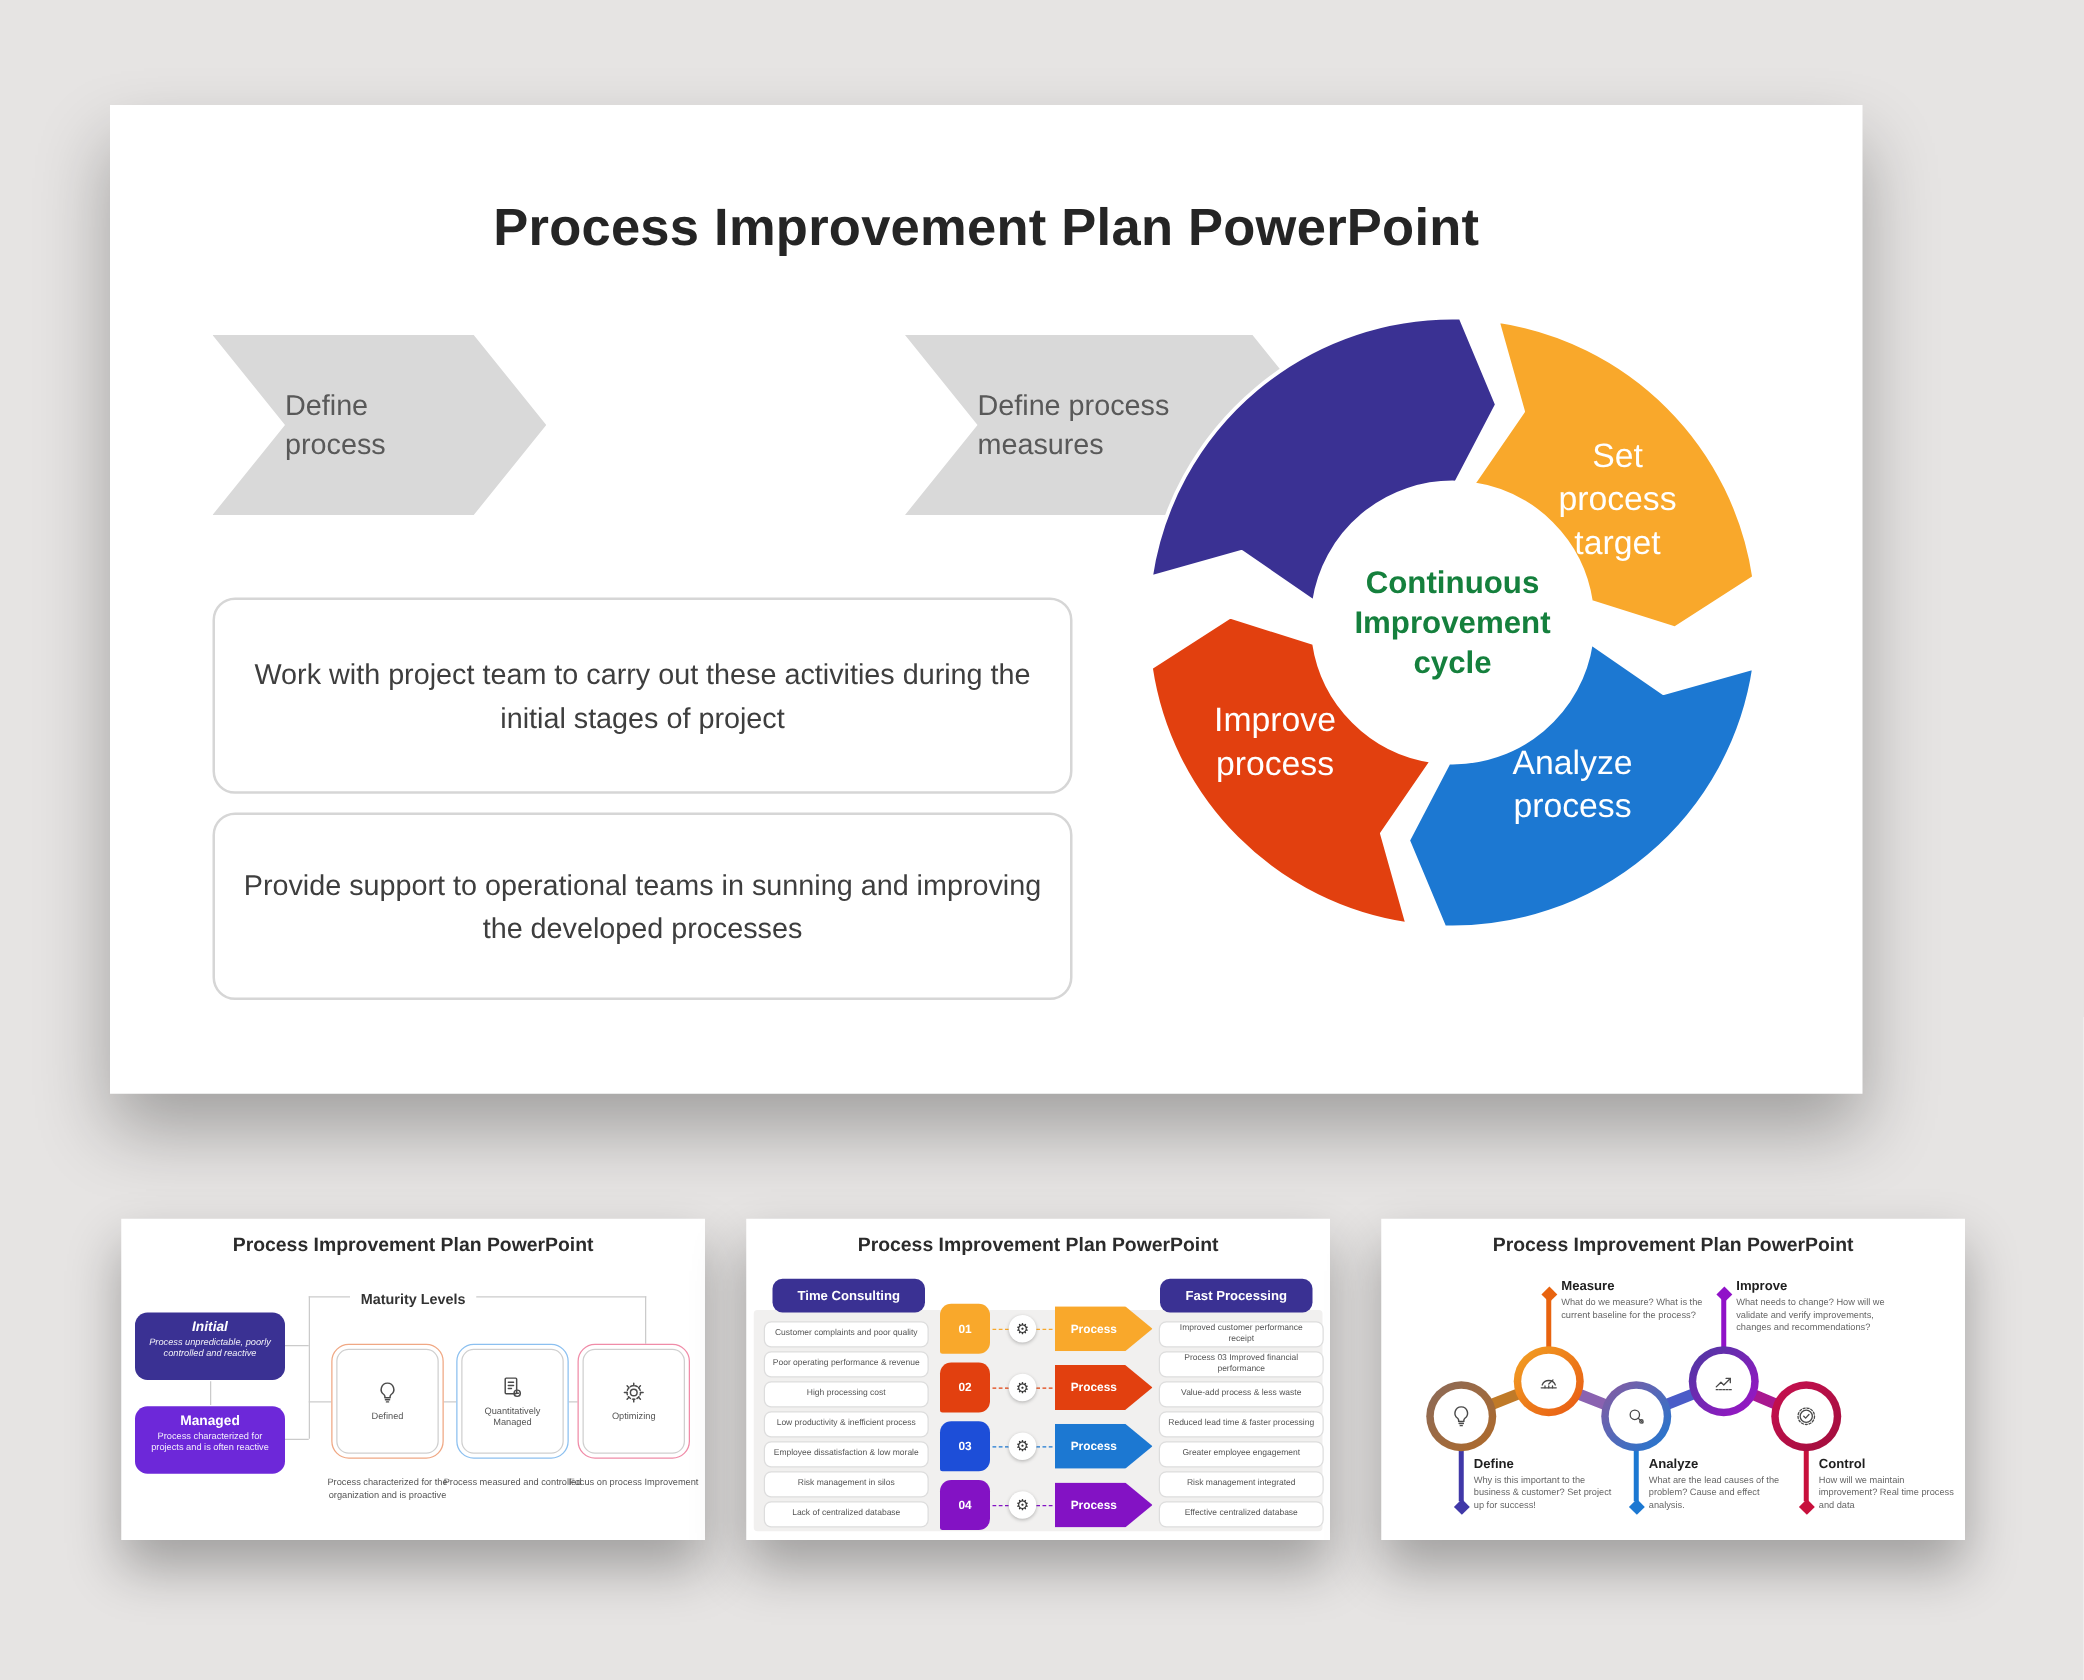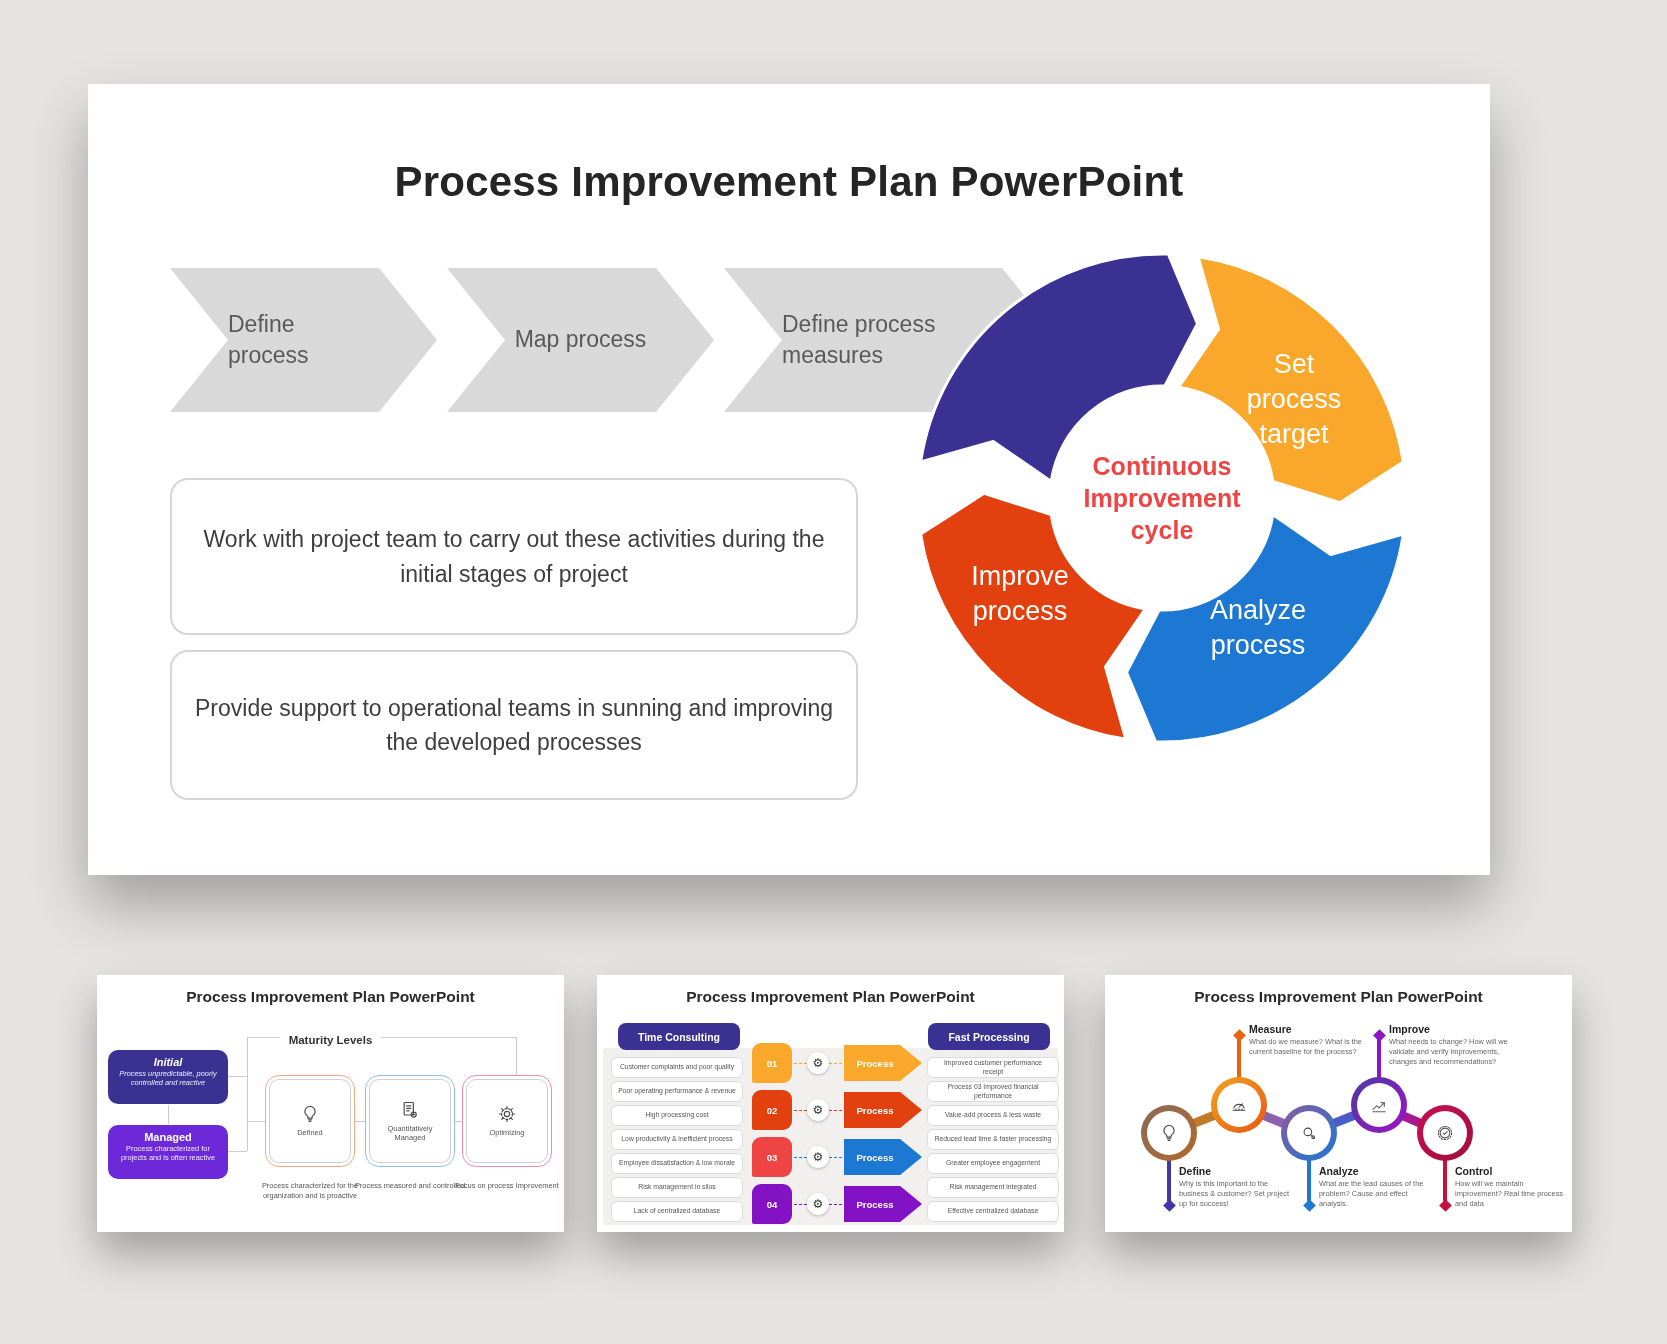--- a/index.html
+++ b/index.html
@@ -23,21 +23,21 @@
   .note{position:absolute;left:82px;width:688px;border:2px solid #D6D6D6;border-radius:18px;
         background:#fff;display:flex;align-items:center;justify-content:center;text-align:center;
         font-size:23px;color:#3E3E3E;line-height:1.5;padding:0 16px;box-sizing:border-box;z-index:1;}
   #note1{top:394px;height:157px;} #note2{top:566px;height:150px;}
 
   .cycle{position:absolute;left:804px;top:144px;width:540px;height:540px;z-index:5;}
   .cycle svg{position:absolute;left:0;top:0;}
   .cycle-label{position:absolute;transform:translate(-50%,-50%);color:#fff;font-size:27px;
                line-height:1.3;text-align:center;}
   .cycle-center{position:absolute;left:270px;top:270px;transform:translate(-50%,-50%);
-                width:210px;text-align:center;font-size:25px;font-weight:bold;color:#ef4444;
+                width:210px;text-align:center;font-size:25px;font-weight:bold;color:#15803d;
                 line-height:1.28;}
 
   
   .thumb{position:absolute;top:975px;width:467px;height:257px;background:#fff;
          box-shadow:0 22px 40px rgba(0,0,0,.30);}
   #thumb1{left:97px;} #thumb2{left:597px;} #thumb3{left:1105px;}
   .thumb-title{position:absolute;top:13px;left:0;right:0;text-align:center;
                font-size:15.5px;font-weight:800;color:#2B2B2B;}
   .ic svg{display:block;fill:none;stroke:#4a4a4a;stroke-width:1.4;
           stroke-linecap:round;stroke-linejoin:round;}
@@ -98,23 +98,20 @@
 <body>
 
 <div class="page">
 
   <section class="main-slide">
     <h1 class="slide-title">Process Improvement Plan PowerPoint</h1>
 
     <div class="chev" id="chev1" style="background: rgb(217, 217, 217);">
       <span>Define process</span>
     </div>
-    <div class="chev" id="chev2" style="background: rgb(217, 217, 217);">
-      <span>Map process</span>
-    </div>
     <div class="chev" id="chev3" style="background: rgb(217, 217, 217);">
       <span>Define process measures</span>
     </div>
 
     <div class="note" id="note1">
       <span>Work with project team to carry out these activities during the initial stages of project</span>
     </div>
     <div class="note" id="note2">
       <span>Provide support to operational teams in sunning and improving the developed processes</span>
     </div>
@@ -220,21 +217,21 @@
       </div>
     <div id="cons-rows">
         <div class="numbox" style="top:68px;background:#F9A82B;">01</div>
         <div class="rowdash" style="top:88px;border-top:1.5px dashed #F9A82B;"></div>
         <div class="rowgear" style="top:77px;">⚙</div>
         <div class="rowarrow" style="top:70px;background:#F9A82B;">Process</div>
         <div class="numbox" style="top:115px;background:#E2400F;">02</div>
         <div class="rowdash" style="top:135px;border-top:1.5px dashed #E2400F;"></div>
         <div class="rowgear" style="top:124px;">⚙</div>
         <div class="rowarrow" style="top:117px;background:#E2400F;">Process</div>
-        <div class="numbox" style="top:162px;background:#ef4444;">03</div>
+        <div class="numbox" style="top:162px;background:#1d4ed8;">03</div>
         <div class="rowdash" style="top:182px;border-top:1.5px dashed #1C78D2;"></div>
         <div class="rowgear" style="top:171px;">⚙</div>
         <div class="rowarrow" style="top:164px;background:#1C78D2;">Process</div>
         <div class="numbox" style="top:209px;background:#8312C4;">04</div>
         <div class="rowdash" style="top:229px;border-top:1.5px dashed #8312C4;"></div>
         <div class="rowgear" style="top:218px;">⚙</div>
         <div class="rowarrow" style="top:211px;background:#8312C4;">Process</div>
       </div>
     <div id="cons-right">
         <div class="cons-item" style="left: 330px; top: 82px;">Improved customer performance receipt</div>

